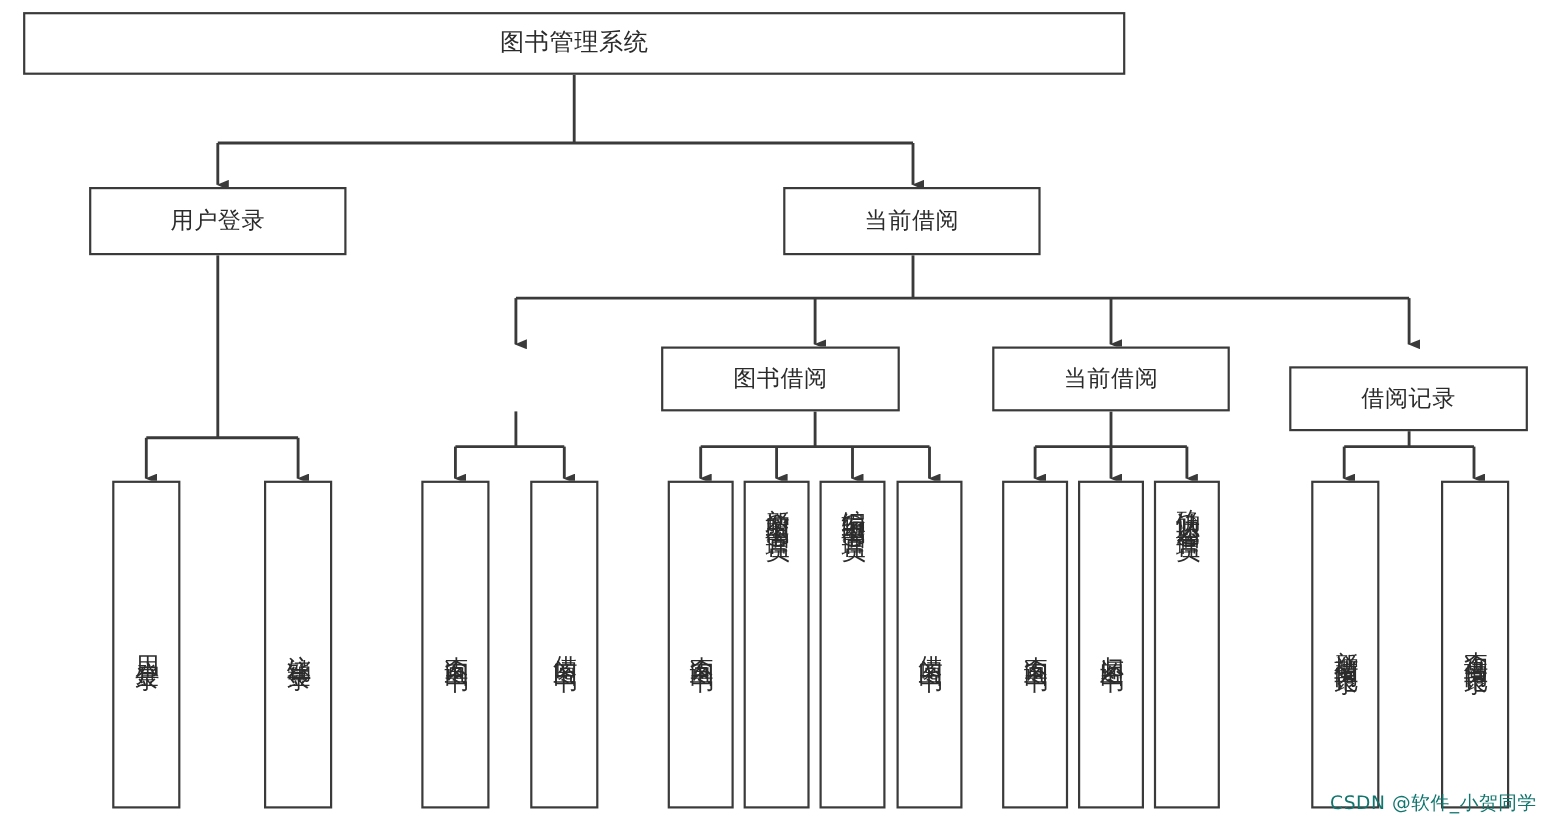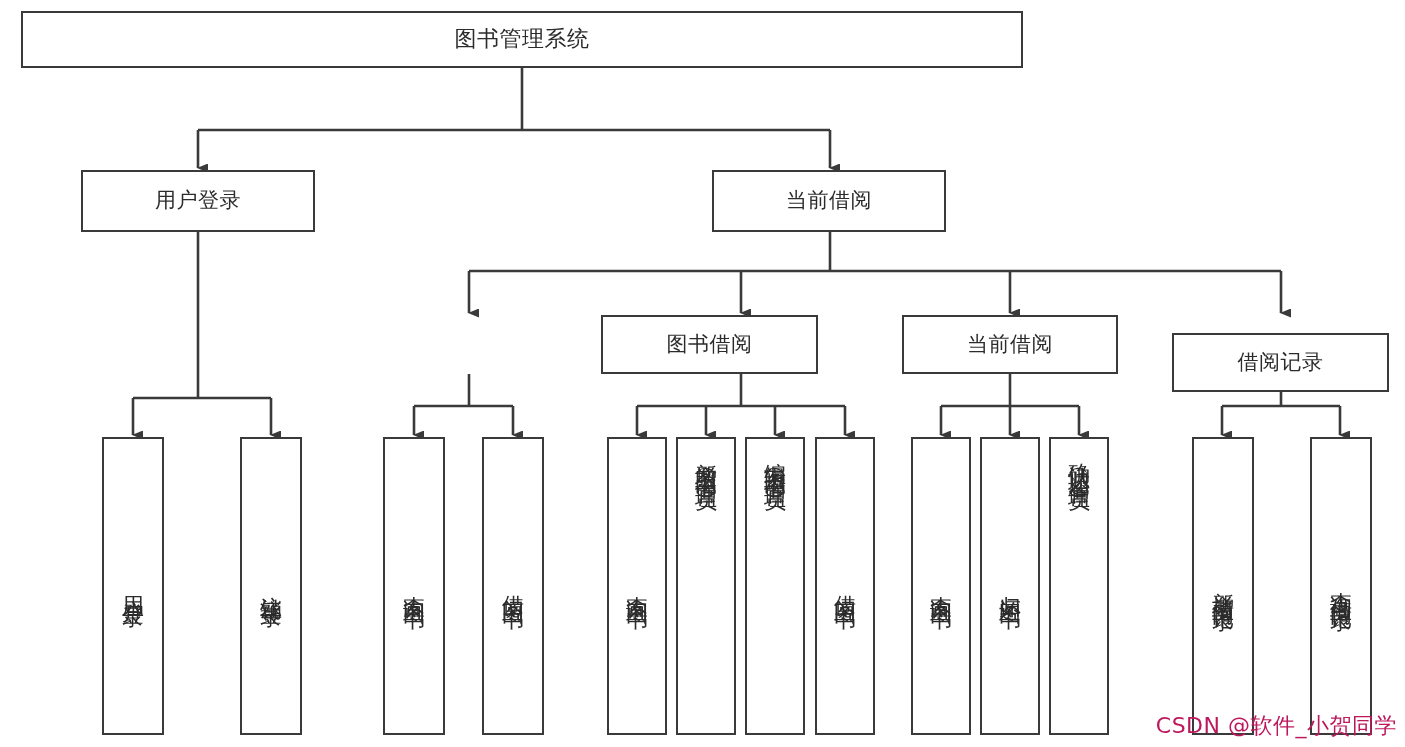--- a/index.html
+++ b/index.html
@@ -66,22 +66,22 @@
   }
   
   .node.v.centered {
     align-items: center;
     padding-top: 0;
   }
   #watermark {
     position: absolute;
     right: 8px;
     bottom: 6px;
-    font-size: 22px;
-    color: #be185d;
+    font-size: 17px;
+    color: #0f766e;
     letter-spacing: 0.5px;
     z-index: 5;
     white-space: nowrap;
     user-select: none;
   }
 </style>
 </head>
 <body>
 
 <div id="diagram-root">

